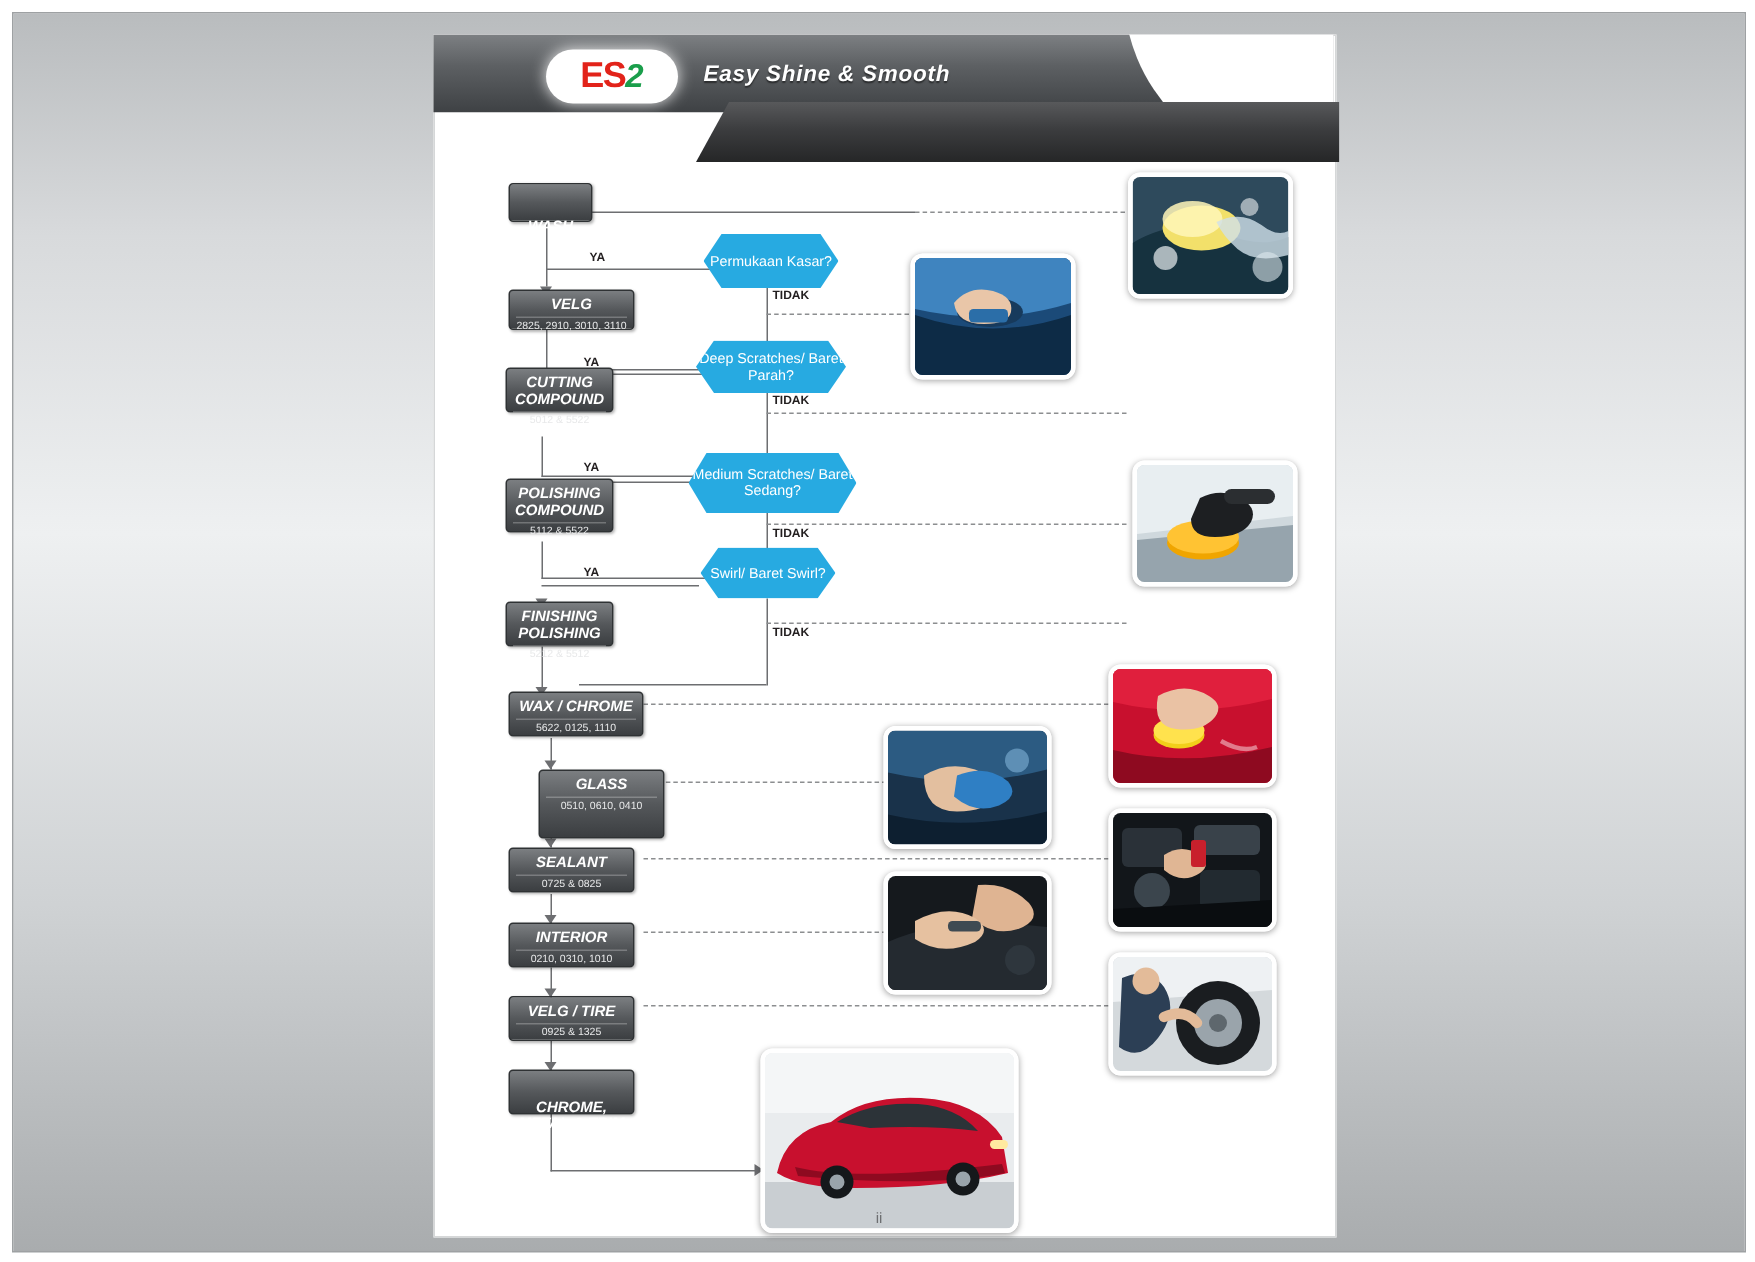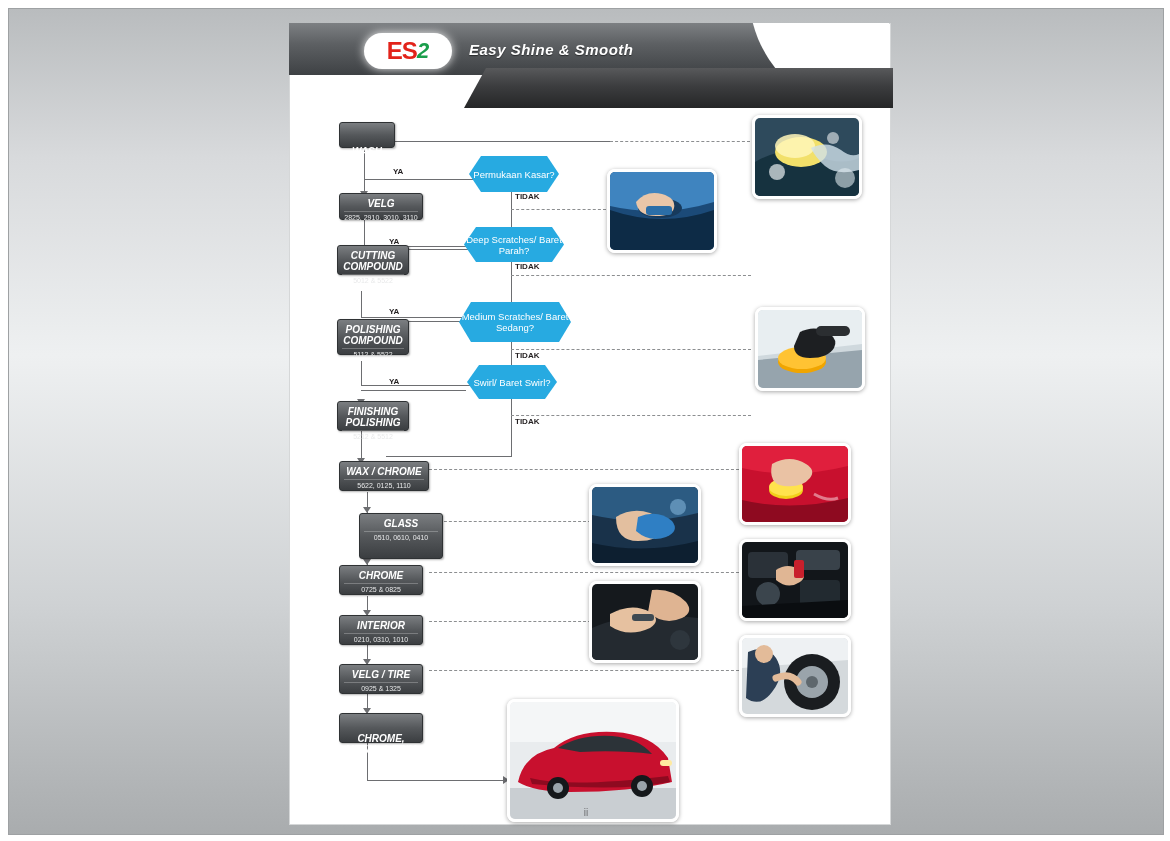--- a/index.html
+++ b/index.html
@@ -350,21 +350,21 @@
         <div class="label">WAX / CHROME</div>
         <div class="codes">5622, 0125, 1110</div>
       </div>
 
       <div class="node proc" style="left:50px; top:404px; width:84px; height:46px;margin-left:20px;">
         <div class="label">GLASS</div>
         <div class="codes">0510, 0610, 0410</div>
       </div>
 
       <div class="node proc" style="left:50px; top:456px; width:84px; height:30px;">
-        <div class="label">CHROME</div>
+        <div class="label">SEALANT</div>
         <div class="codes">0725 &amp; 0825</div>
       </div>
 
       <div class="node proc" style="left:50px; top:506px; width:84px; height:30px;">
         <div class="label">INTERIOR</div>
         <div class="codes">0210, 0310, 1010</div>
       </div>
 
       <div class="node proc" style="left:50px; top:555px; width:84px; height:30px;">
         <div class="label">VELG / TIRE</div>

